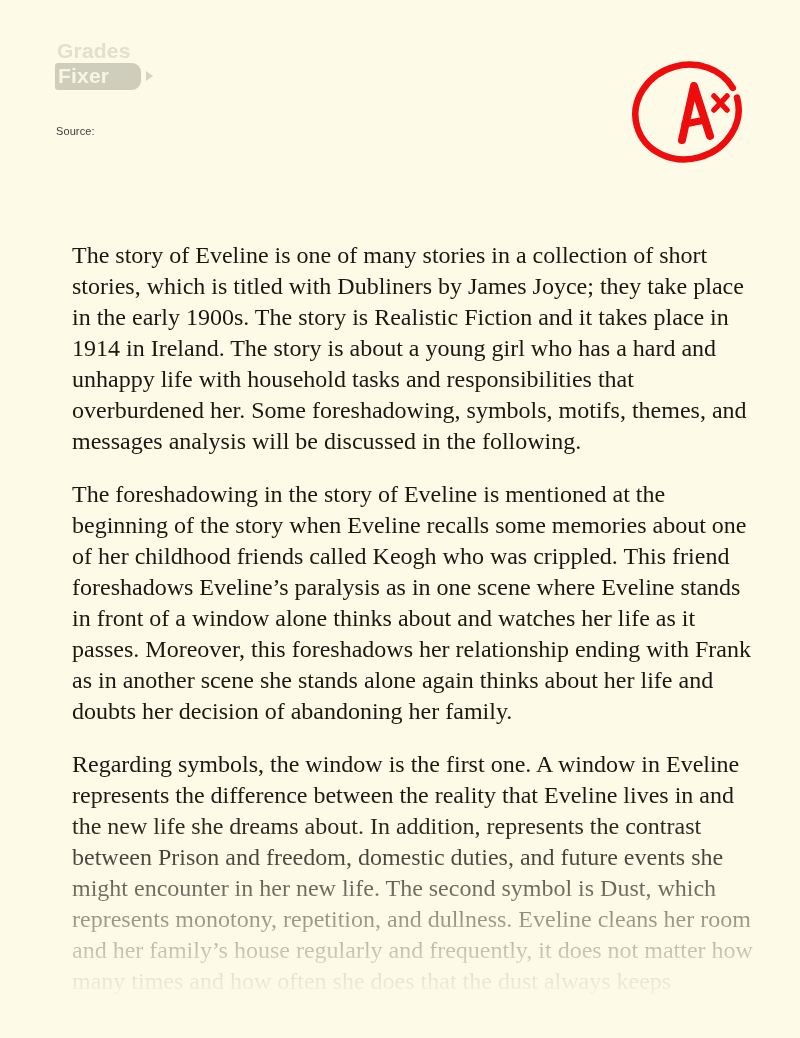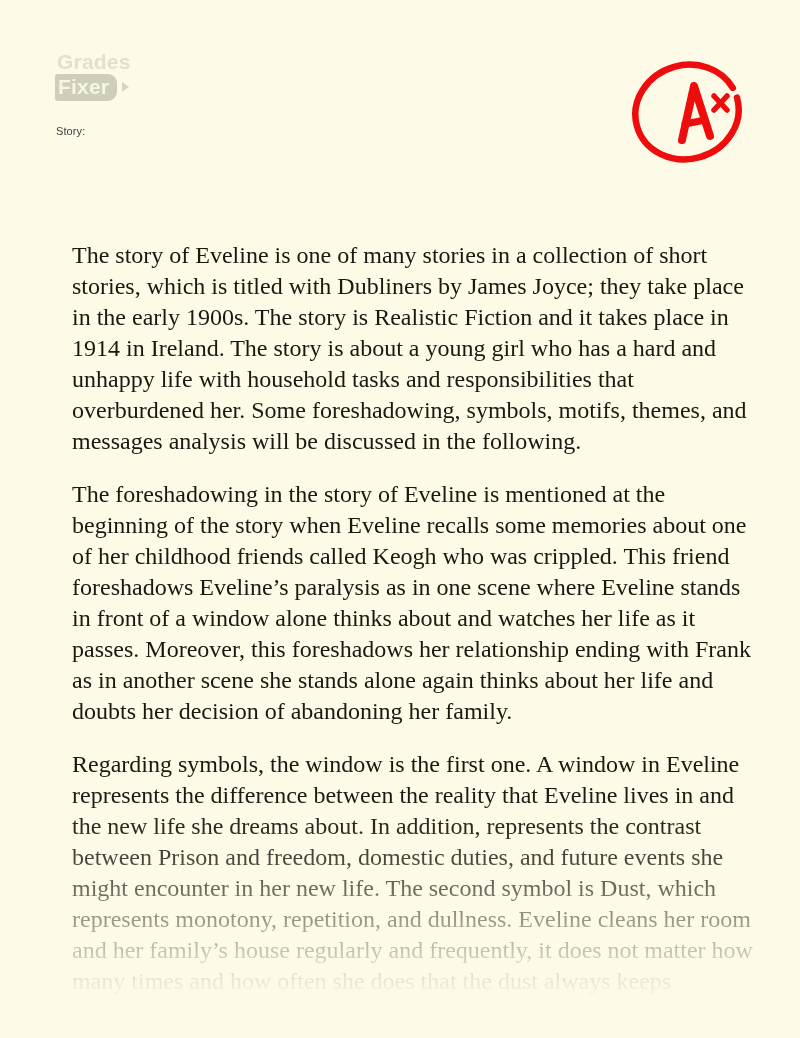--- a/index.html
+++ b/index.html
@@ -25,21 +25,21 @@
 
   
   .header {
     position: relative;
     height: 170px;
   }
 
   .brand {
     position: absolute;
     left: 55px;
-    top: 51px;
+    top: 40px;
     width: 110px;
   }
   .brand-top {
     font-family: "Liberation Sans", sans-serif;
     font-size: 21px;
     font-weight: bold;
     letter-spacing: .2px;
     color: #e3e0cd;
     line-height: 1.05;
     padding-left: 2px;
@@ -50,21 +50,21 @@
     margin-top: 1px;
   }
   .brand-chip {
     display: inline-block;
     background: #cfcdbb;
     color: #f7f5e4;
     font-family: "Liberation Sans", sans-serif;
     font-size: 21px;
     font-weight: bold;
     letter-spacing: .2px;
-    padding: 1px 8px 2px 3px;
+    padding: 1px 32px 2px 3px;
     border-radius: 3px 9px 9px 3px;
     line-height: 1.12;
   }
   .brand-arrow {
     position: absolute;
     right: -12px;
     top: 50%;
     transform: translateY(-50%);
     width: 0;
     height: 0;
@@ -148,21 +148,21 @@
   <div class="header">
 
     <div class="brand">
       <div class="brand-top">Grades</div>
       <div class="brand-tag">
         <span class="brand-chip">Fixer</span>
         <span class="brand-arrow"></span>
       </div>
     </div>
 
-    <div class="source-line">Story:</div>
+    <div class="source-line">Source:</div>
 
     <div class="grade-mark">
       <svg width="122" height="108" viewBox="0 0 122 108" aria-hidden="true">
         <ellipse cx="61" cy="54" rx="52" ry="47" fill="none" stroke="#ee0c0c" stroke-width="6.5" stroke-linecap="round" stroke-dasharray="300 28" transform="rotate(-16 61 54)"></ellipse>
         <path d="M56 82 L68 28 L84 78" fill="none" stroke="#ee0c0c" stroke-width="8" stroke-linecap="round" stroke-linejoin="round"></path>
         <path d="M59 66 L79 62" fill="none" stroke="#ee0c0c" stroke-width="7" stroke-linecap="round"></path>
         <path d="M88 38 L101 52" fill="none" stroke="#ee0c0c" stroke-width="5.5" stroke-linecap="round"></path>
         <path d="M101 38 L88 52" fill="none" stroke="#ee0c0c" stroke-width="5.5" stroke-linecap="round"></path>
       </svg>
     </div>

